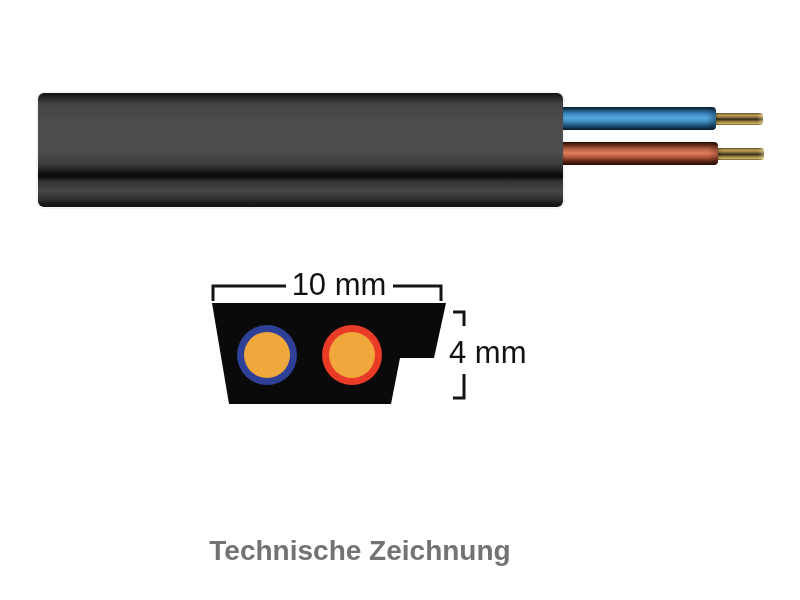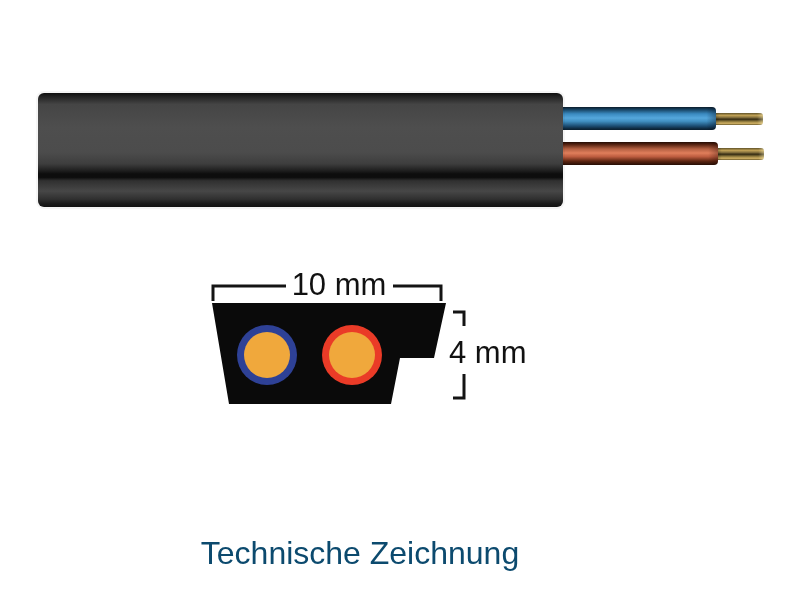--- a/index.html
+++ b/index.html
@@ -64,23 +64,23 @@
     fill: #111111;
     font-family: "Liberation Sans", sans-serif;
     font-size: 31px;
   }
 
   
   .caption {
     position: absolute;
     left: 160px; top: 535px; width: 400px;
     text-align: center;
-    font-size: 32px;
-    font-weight: normal;
-    color: #0c4a6e;
+    font-size: 28px;
+    font-weight: bold;
+    color: #737373;
     z-index: 3;
   }
 </style>
 </head>
 <body>
 
 <div id="canvas">
 
   <div>
     <div class="cable-jacket"></div>

